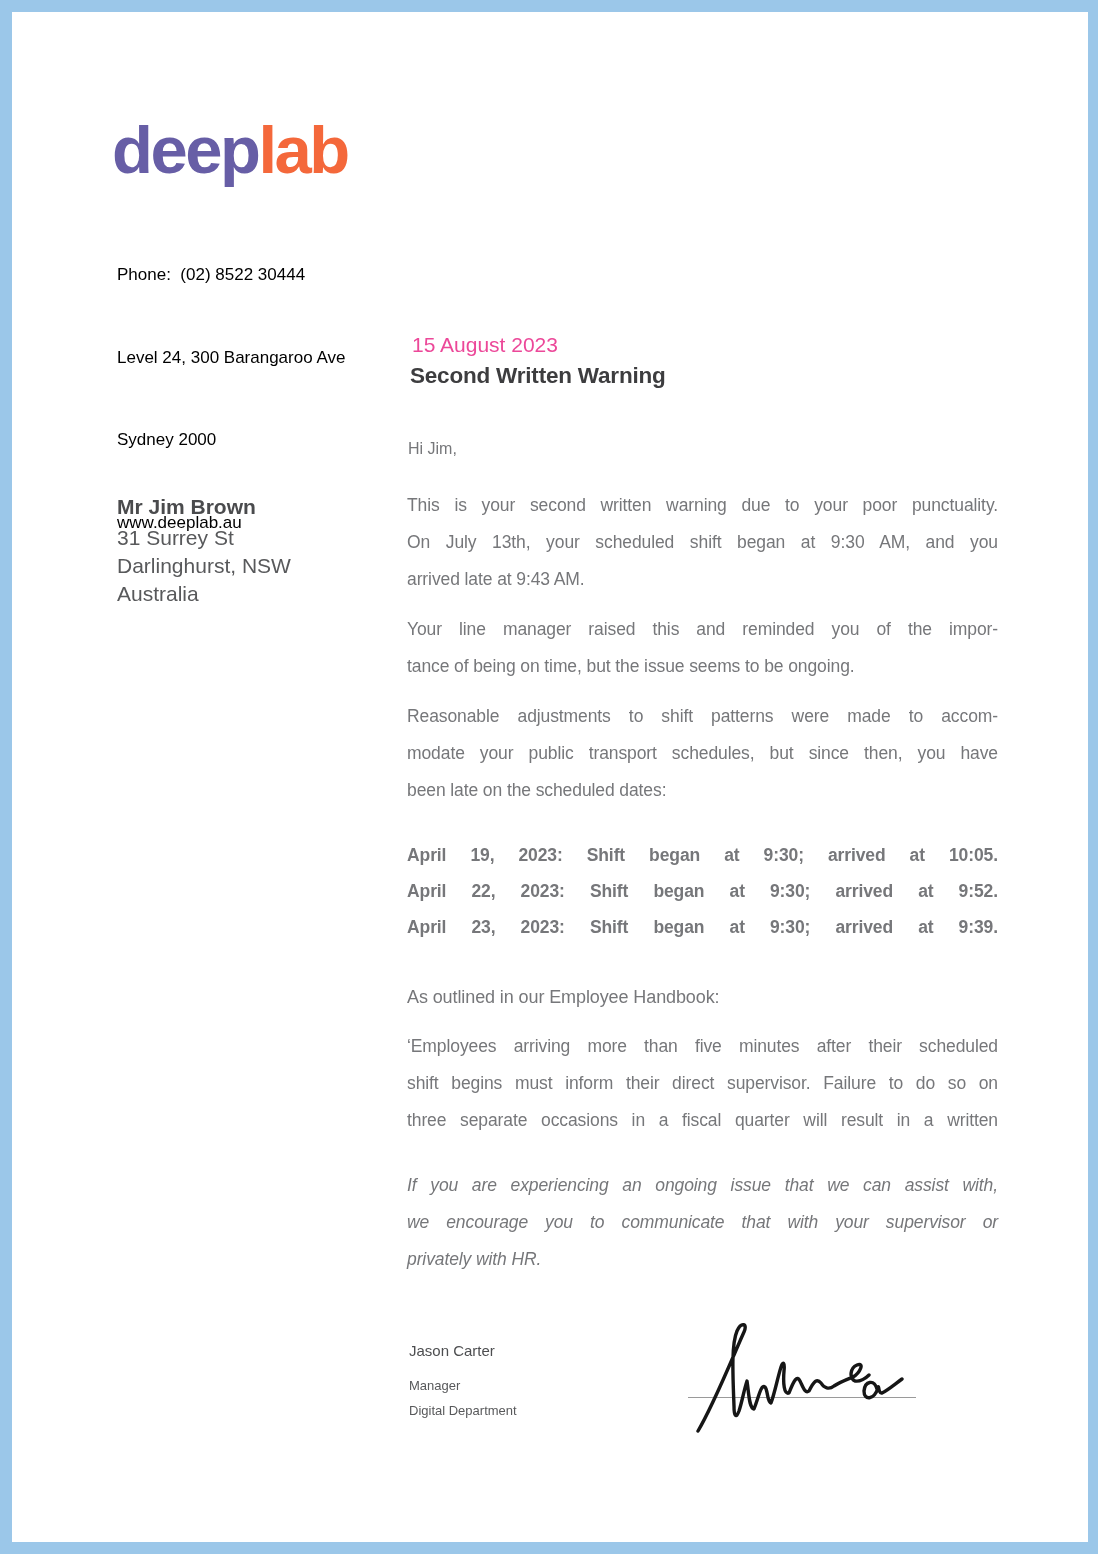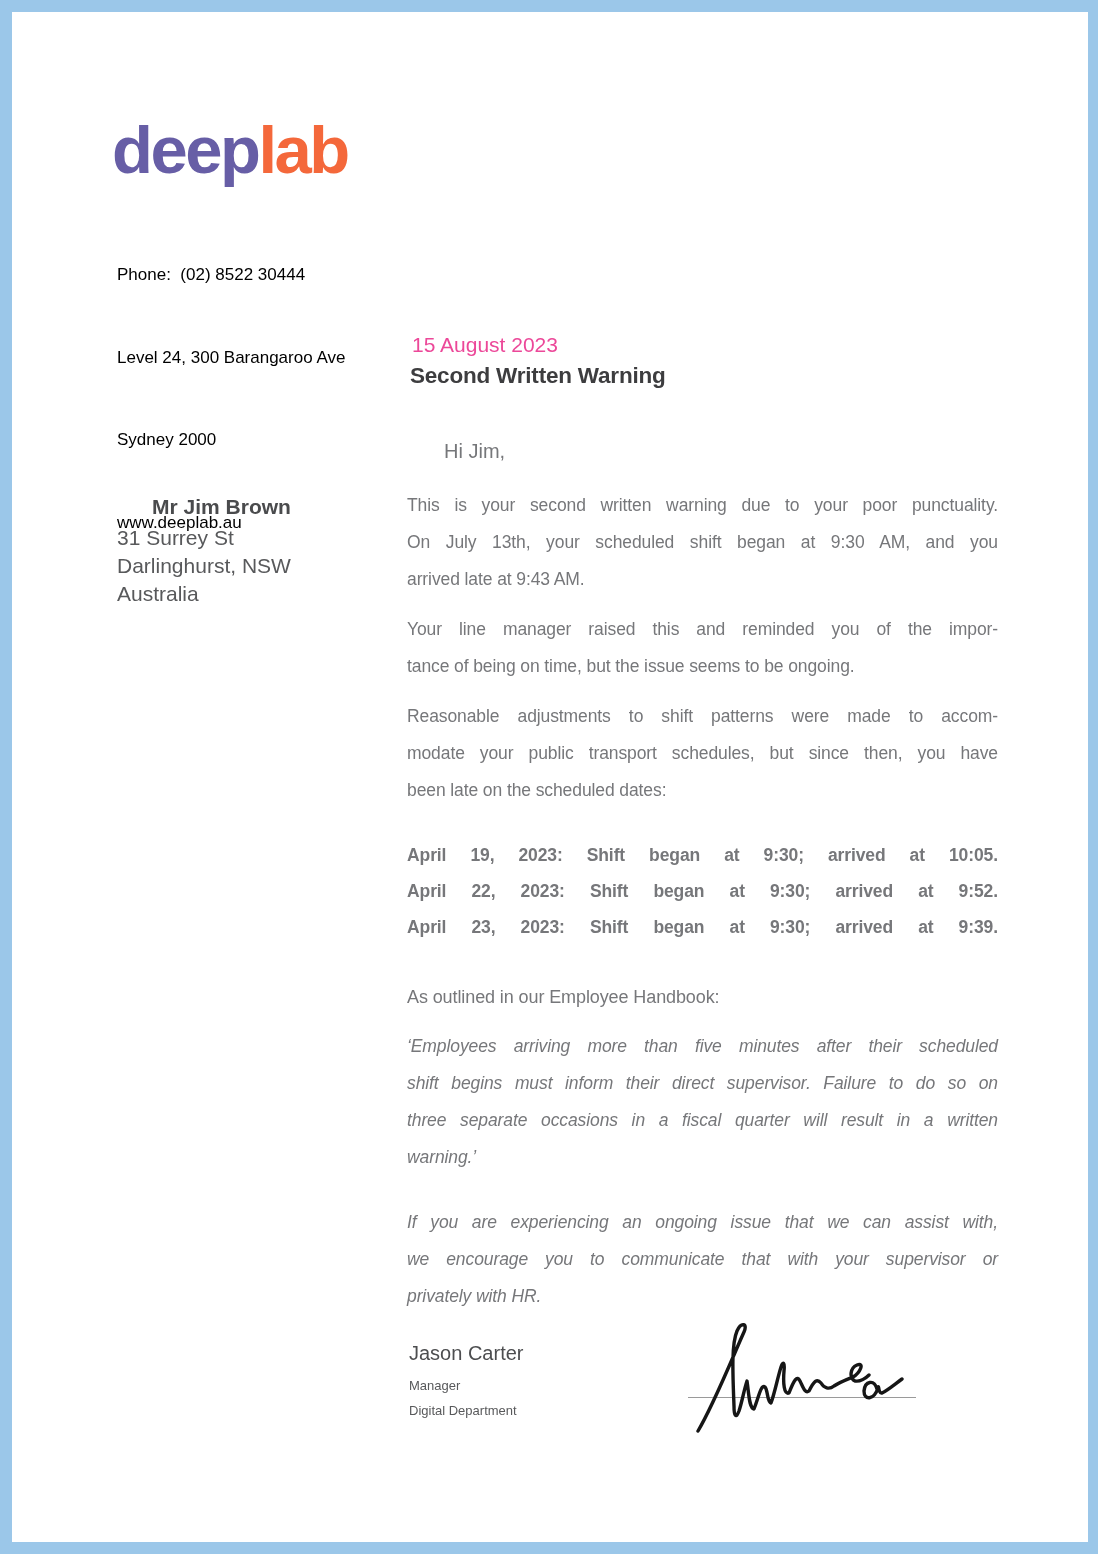--- a/index.html
+++ b/index.html
@@ -60,38 +60,36 @@
     top: 363px;
     font-size: 22.5px;
     font-weight: 700;
     color: #3d3d3f;
     letter-spacing: -0.2px;
   }
   .salutation {
     position: absolute;
     left: 408px;
     top: 440px;
-    font-size: 20px;
+    font-size: 16px;
     color: #76777a;
-    margin-left: 36px;
   }
   
   .recipient {
     position: absolute;
     left: 117px;
     top: 493px;
     font-size: 21px;
     line-height: 28px;
     color: #58595b;
   }
   .recipient .name {
     font-weight: 700;
     color: #4a4b4d;
     margin-bottom: 3px;
-    text-align: right;
   }
   
   .body-text {
     position: absolute;
     left: 407px;
     top: 487px;
     width: 591px;
     font-size: 17.5px;
     letter-spacing: -0.1px;
     color: #76777a;
@@ -114,32 +112,31 @@
     white-space: nowrap;
     font-weight: bold;
   }
   .handbook-intro {
     margin: 34px 0 0 0;
     line-height: 37px;
     font-size: 18px;
   }
   .quote {
     margin: 12px 0 0 0;
-    font-style: italic;
   }
   .closing {
     margin: 28px 0 0 0;
     font-style: italic;
   }
   
   .signer-name {
     position: absolute;
     left: 409px;
     top: 1342px;
-    font-size: 20px;
+    font-size: 15px;
     color: #4d4e50;
   }
   .signer-role {
     position: absolute;
     left: 409px;
     top: 1373px;
     font-size: 13px;
     line-height: 25px;
     color: #58595b;
   }
@@ -214,21 +211,20 @@
     </div>
 
     <div class="para handbook-intro">
       <div class="bline last">As outlined in our Employee Handbook:</div>
     </div>
 
     <div class="para quote">
       <div class="bline">‘Employees arriving more than five minutes after their scheduled</div>
       <div class="bline">shift begins must inform their direct supervisor. Failure to do so on</div>
       <div class="bline">three separate occasions in a fiscal quarter will result in a written</div>
-      <div class="bline last">warning.’</div>
     </div>
 
     <div class="para closing">
       <div class="bline">If you are experiencing an ongoing issue that we can assist with,</div>
       <div class="bline">we encourage you to communicate that with your supervisor or</div>
       <div class="bline last">privately with HR.</div>
     </div>
 
   </div>
 

